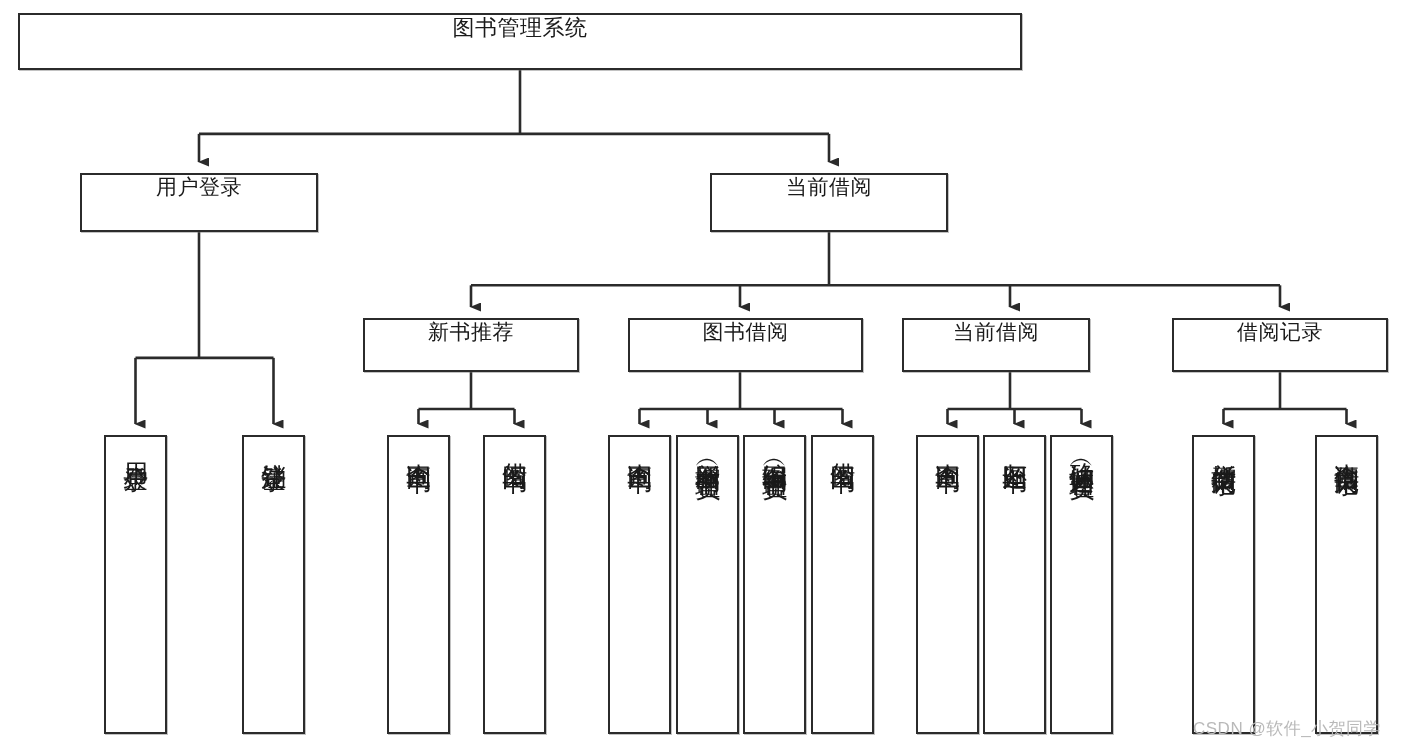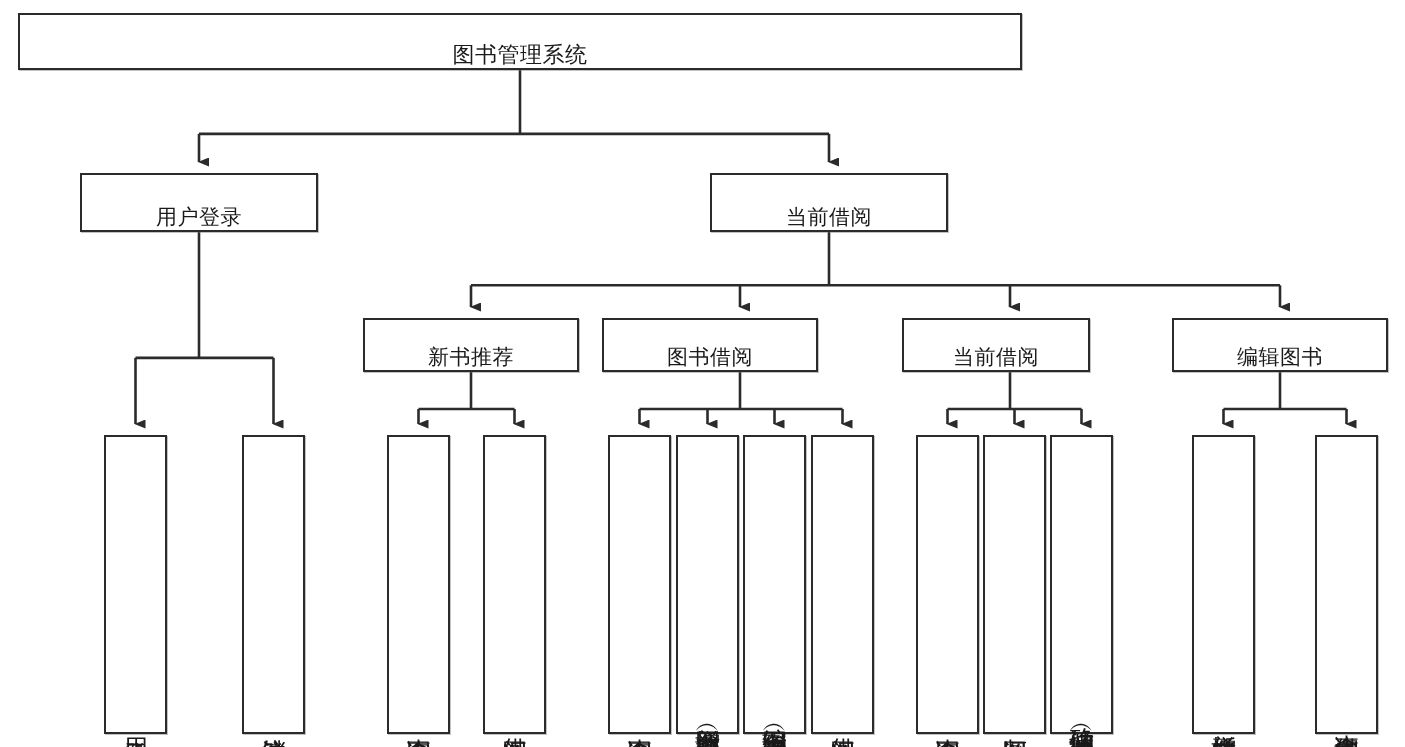--- a/index.html
+++ b/index.html
@@ -25,21 +25,21 @@
     width: 1405px;
     height: 747px;
     pointer-events: none;
   }
   .node {
     position: absolute;
     box-sizing: border-box;
     background: #ffffff;
     border: 2px solid #2b2b2b;
     display: flex;
-    align-items: flex-end;
+    align-items: flex-start;
     justify-content: center;
     color: #1a1a1a;
     box-shadow: 1px 1px 0 rgba(120,120,120,0.45);
   }
   .node-label {
     display: block;
     text-align: center;
     line-height: 1.18;
     white-space: nowrap;
   }
@@ -124,28 +124,28 @@
       </div>
       <div class="node level2 horizontal" style="left: 80px; top: 173px; width: 238px; height: 59px;">
         <span class="node-label">用户登录</span>
       </div>
       <div class="node level2 horizontal" style="left: 710px; top: 173px; width: 238px; height: 59px;">
         <span class="node-label">当前借阅</span>
       </div>
       <div class="node level3 horizontal" style="left: 363px; top: 318px; width: 216px; height: 54px;">
         <span class="node-label">新书推荐</span>
       </div>
-      <div class="node level3 horizontal" style="left: 602px; top: 318px; width: 216px; height: 54px;">
+      <div class="node level3 horizontal" style="left: 628px; top: 318px; width: 235px; height: 54px;">
         <span class="node-label">图书借阅</span>
       </div>
       <div class="node level3 horizontal" style="left: 902px; top: 318px; width: 188px; height: 54px;">
         <span class="node-label">当前借阅</span>
       </div>
       <div class="node level3 horizontal" style="left: 1172px; top: 318px; width: 216px; height: 54px;">
-        <span class="node-label">编辑图书</span>
+        <span class="node-label">借阅记录</span>
       </div>
       <div class="node leaf vertical" style="left: 104px; top: 435px; width: 63px; height: 299px;">
         <span class="node-label">用户登录</span>
       </div>
       <div class="node leaf vertical" style="left: 242px; top: 435px; width: 63px; height: 299px;">
         <span class="node-label">注销登录</span>
       </div>
       <div class="node leaf vertical" style="left: 387px; top: 435px; width: 63px; height: 299px;">
         <span class="node-label">查询图书</span>
       </div>
@@ -174,14 +174,15 @@
         <span class="node-label">确认归还（管理员）</span>
       </div>
       <div class="node leaf vertical" style="left: 1192px; top: 435px; width: 63px; height: 299px;">
         <span class="node-label">新增借阅记录</span>
       </div>
       <div class="node leaf vertical" style="left: 1315px; top: 435px; width: 63px; height: 299px;">
         <span class="node-label">查询借阅记录</span>
       </div>
     </div>
 
+  <div class="watermark" style="left: 1193px; top: 717px;">CSDN @软件_小贺同学</div>
 
 </div>
 
 </body></html>

